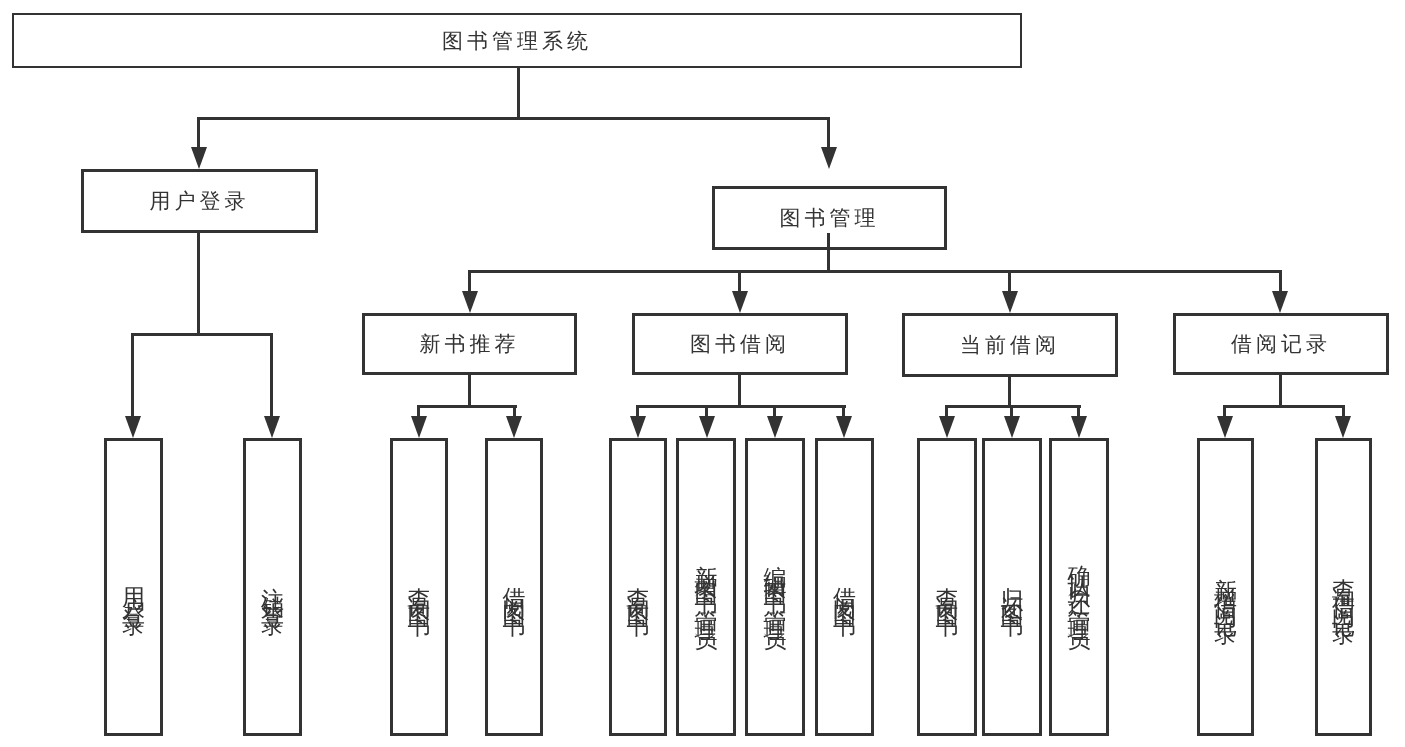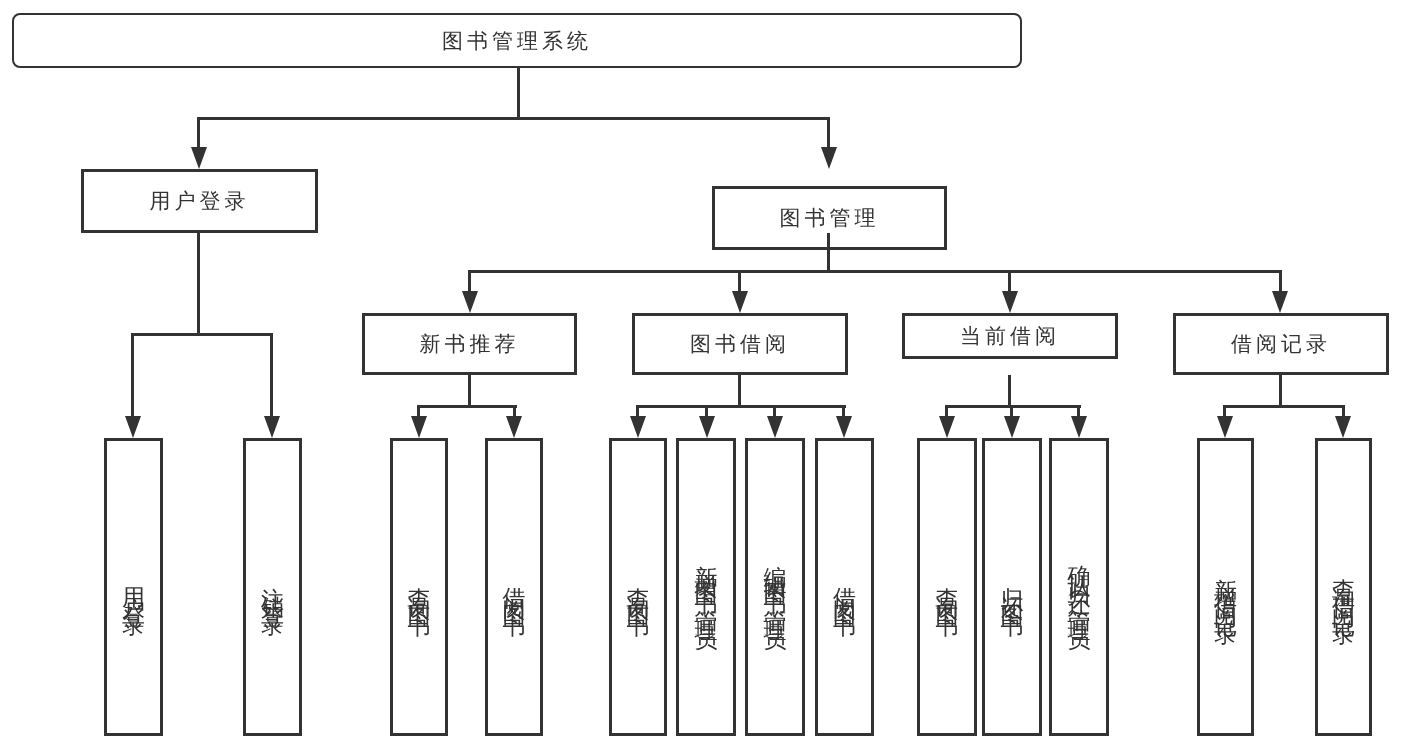--- a/index.html
+++ b/index.html
@@ -23,21 +23,21 @@
     background: #ffffff;
     border: 3px solid var(--line);
     display: flex;
     align-items: center;
     justify-content: center;
     color: var(--text);
     font-size: 21px;
     letter-spacing: 4px;
     white-space: nowrap;
   }
-  .box.root { border-width: 2px; border-radius: 8px; }
+  .box.root { border-width: 2px; }
   .leaf span {
     writing-mode: vertical-rl;
     text-orientation: mixed;
     font-size: 23px;
     letter-spacing: 9px;
     line-height: 1;
     white-space: nowrap;
   }
   .hl { position: absolute; height: 3px; background: var(--line); }
   .vl { position: absolute; width: 3px; background: var(--line); }
@@ -97,21 +97,21 @@
   <div class="arrow" style="left:732px;  top:291px;"></div>
   <div class="arrow" style="left:1002px; top:291px;"></div>
   <div class="arrow" style="left:1272px; top:291px;"></div>
 
   <div class="box" style="left:362px; top:313px; width:215px; height:62px;">
     <span>新书推荐</span>
   </div>
   <div class="box" style="left:632px; top:313px; width:216px; height:62px;text-align:center;">
     <span>图书借阅</span>
   </div>
-  <div class="box" style="left:902px; top:313px; width:216px; height:46px;">
+  <div class="box" style="left:902px; top:313px; width:216px; height:64px;">
     <span>当前借阅</span>
   </div>
   <div class="box" style="left:1173px; top:313px; width:216px; height:62px;">
     <span>借阅记录</span>
   </div>
 
   <div class="vl" style="left:468px; top:375px; height:32px;"></div>
   <div class="hl" style="left:417px; top:405px; width:100px;"></div>
   <div class="vl" style="left:417px; top:405px; height:13px;"></div>
   <div class="vl" style="left:513px; top:405px; height:13px;"></div>

